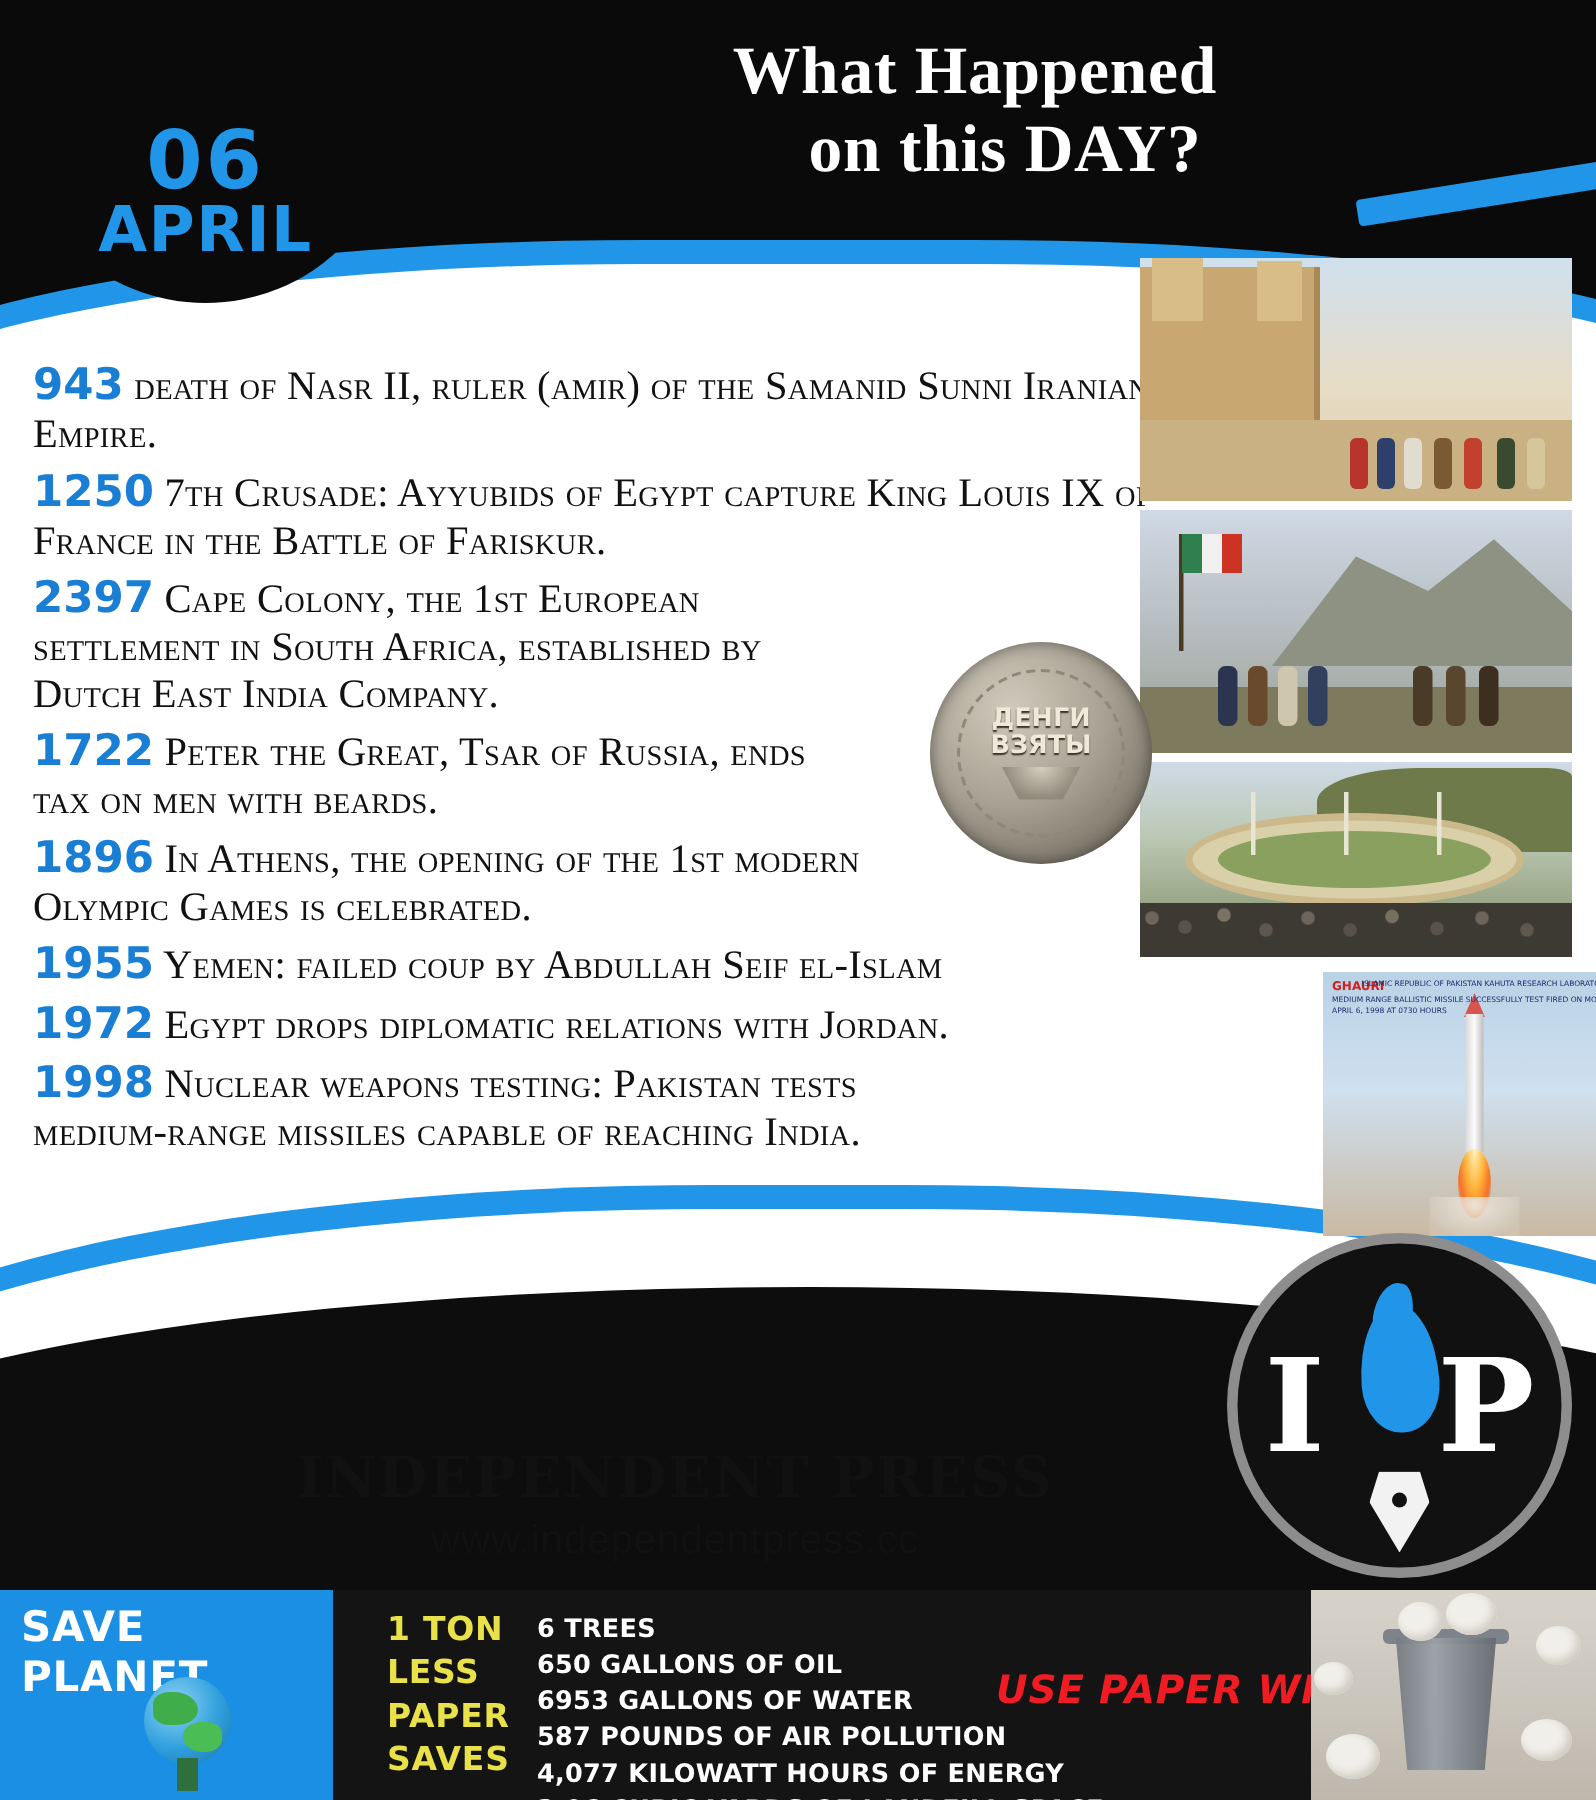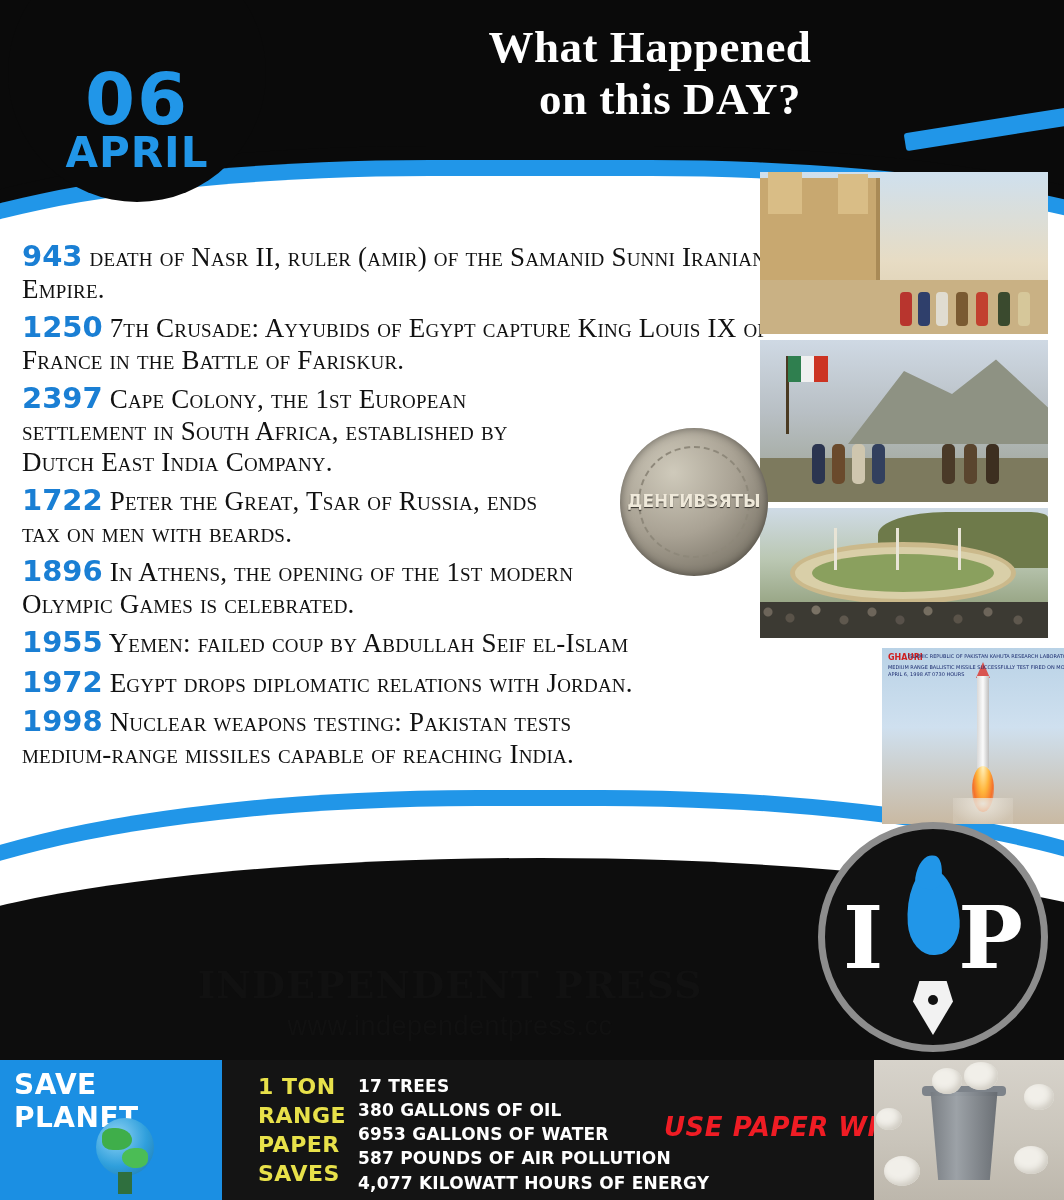--- a/index.html
+++ b/index.html
@@ -67,21 +67,21 @@
     background: #0a0a0a;
     border-radius: 50%;
     z-index: 6;
     display: flex; flex-direction: column;
     align-items: center; justify-content: flex-end;
     padding-bottom: 28px;
   }
   .date-day {
     font-family: "DejaVu Sans", sans-serif;
     font-weight: bold;
-    font-size: 72px;
+    font-size: 54px;
     line-height: 0.92;
     color: #2196e8;
     letter-spacing: 2px;
   }
   .date-month {
     font-family: "DejaVu Sans", sans-serif;
     font-weight: bold;
     font-size: 42px;
     line-height: 1;
     color: #2196e8;
@@ -205,21 +205,21 @@
     width: 148px; height: 148px;
     border-radius: 50%;
     background: radial-gradient(circle at 36% 30%, #cfcabb 0%, #a9a294 45%, #7e786b 78%, #5d584d 100%);
     box-shadow: inset 0 0 10px rgba(0,0,0,.45);
     z-index: 12;
     display: flex; align-items: center; justify-content: center;
   }
   .coin-inner {
     width: 112px; height: 112px; border-radius: 50%;
     border: 2px dashed #8e887a;
-    display: flex; flex-direction: row;
+    display: flex; flex-direction: column;
     align-items: center; justify-content: center;
     color: #efe9da;
     font-family: "DejaVu Sans", sans-serif;
     font-weight: bold;
     font-size: 17px;
     line-height: 1.05;
     text-shadow: 0 1px 1px #33302a;
   }
   .coin-emblem {
     margin-top: 5px;
@@ -575,28 +575,28 @@
     <div class="eco-save">
       <div>SAVE</div>
       <div>PLANET</div>
       <div class="eco-globe"></div>
       <div class="eco-stand"></div>
     </div>
     <div class="eco-divider"></div>
 
     <div class="eco-ton">
       <div>1 TON</div>
-      <div>RANGE</div>
+      <div>LESS</div>
       <div>PAPER</div>
       <div>SAVES</div>
     </div>
 
     <div class="eco-list">
-      <div>17 TREES</div>
-      <div>380 GALLONS OF OIL</div>
+      <div>6 TREES</div>
+      <div>650 GALLONS OF OIL</div>
       <div>6953 GALLONS OF WATER</div>
       <div>587 POUNDS OF AIR POLLUTION</div>
       <div>4,077 KILOWATT HOURS OF ENERGY</div>
       <div>3.06 CUBIC YARDS OF LANDFILL SPACE</div>
     </div>
 
     <div class="eco-wisely">USE PAPER WISELY</div>
 
     <div class="eco-photo">
       <div class="bin-rim"></div>

